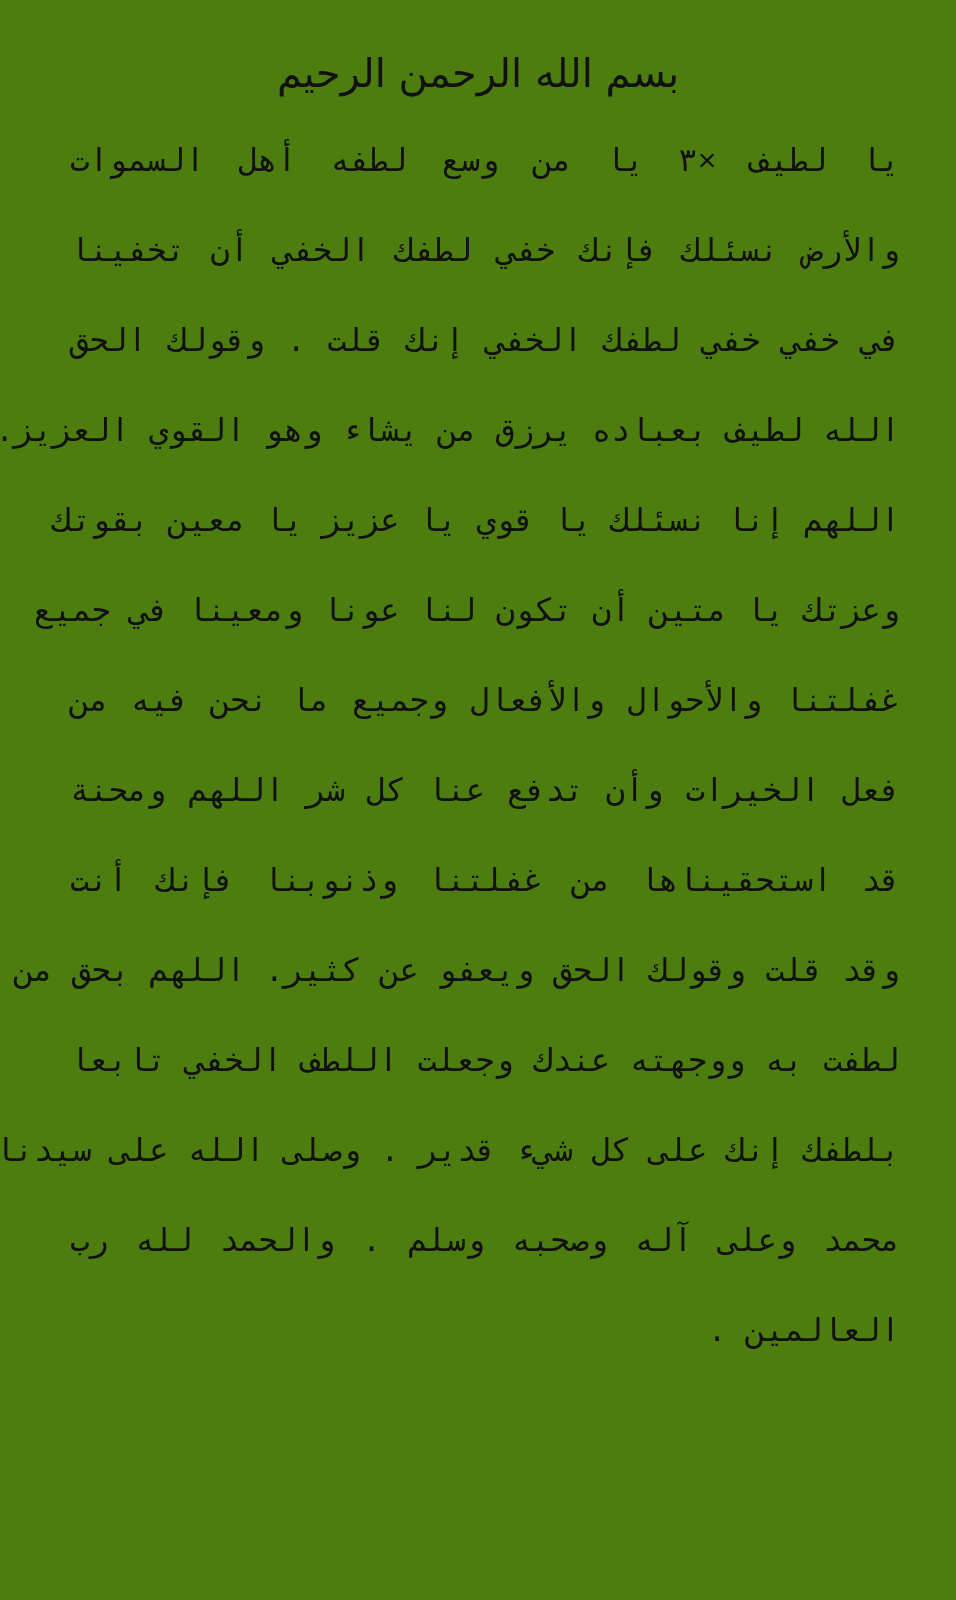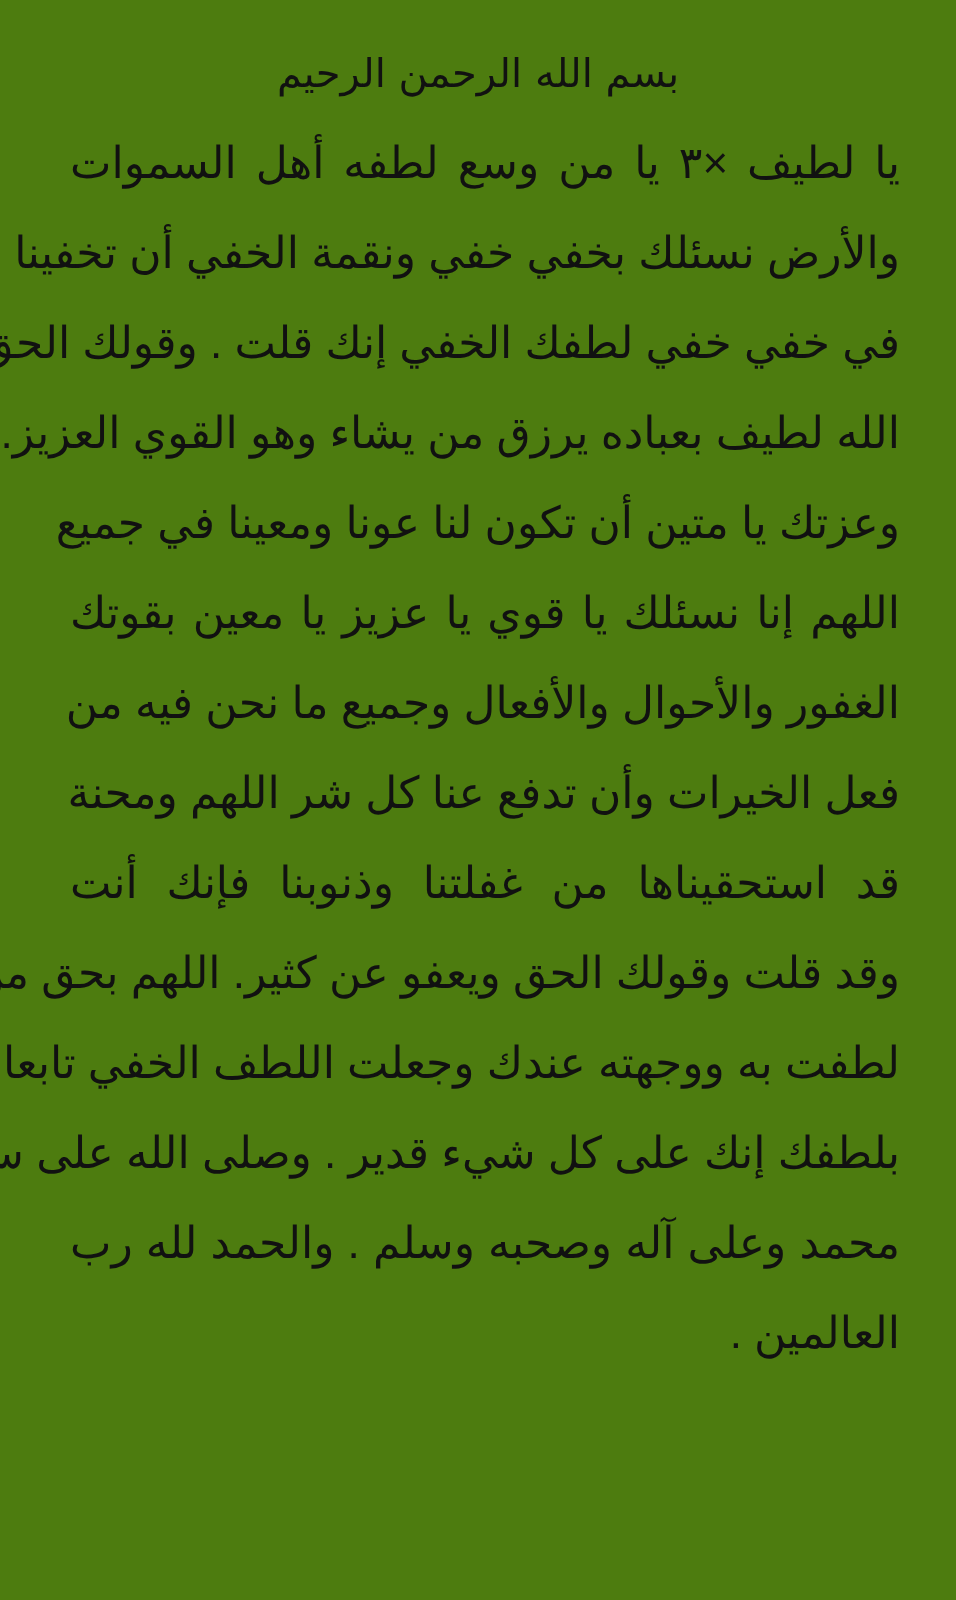--- a/index.html
+++ b/index.html
@@ -37,44 +37,44 @@
       position: absolute;
       top: 118px;
       left: 70px;
       width: 830px;
       direction: rtl;
     }
     .line {
       display: block;
       height: 90px;
       line-height: 90px;
-      font-size: 44px;
+      font-size: 32px;
       white-space: nowrap;
       text-align: justify;
       text-align-last: justify;
-      font-family: Liberation Sans, sans-serif;
+      font-family: Liberation Mono, monospace;
     }
     .line.short {
       text-align-last: right;
     }
   </style>
 </head>
 <body>
 
 <div class="page">
   <div class="basmala">بسم الله الرحمن الرحيم</div>
 
   <div class="body-text">
     <span class="line">يا لطيف ×٣ يا من وسع لطفه أهل السموات</span>
-    <span class="line">والأرض نسئلك بخفي خفي ونقمة الخفي أن تخفينا</span>
+    <span class="line">والأرض نسئلك فإنك خفي لطفك الخفي أن تخفينا</span>
     <span class="line">في خفي خفي لطفك الخفي إنك قلت . وقولك الحق</span>
     <span class="line">الله لطيف بعباده يرزق من يشاء وهو القوي العزيز.</span>
+    <span class="line">اللهم إنا نسئلك يا قوي يا عزيز يا معين بقوتك</span>
     <span class="line">وعزتك يا متين أن تكون لنا عونا ومعينا في جميع</span>
-    <span class="line">اللهم إنا نسئلك يا قوي يا عزيز يا معين بقوتك</span>
-    <span class="line">الغفور والأحوال والأفعال وجميع ما نحن فيه من</span>
+    <span class="line">غفلتنا والأحوال والأفعال وجميع ما نحن فيه من</span>
     <span class="line">فعل الخيرات وأن تدفع عنا كل شر اللهم ومحنة</span>
     <span class="line">قد استحقيناها من غفلتنا وذنوبنا فإنك أنت</span>
     <span class="line">وقد قلت وقولك الحق ويعفو عن كثير. اللهم بحق من</span>
     <span class="line">لطفت به ووجهته عندك وجعلت اللطف الخفي تابعا</span>
     <span class="line">بلطفك إنك على كل شيء قدير . وصلى الله على سيدنا</span>
     <span class="line">محمد وعلى آله وصحبه وسلم . والحمد لله رب</span>
     <span class="line short">العالمين .</span>
   </div>
 </div>
 

